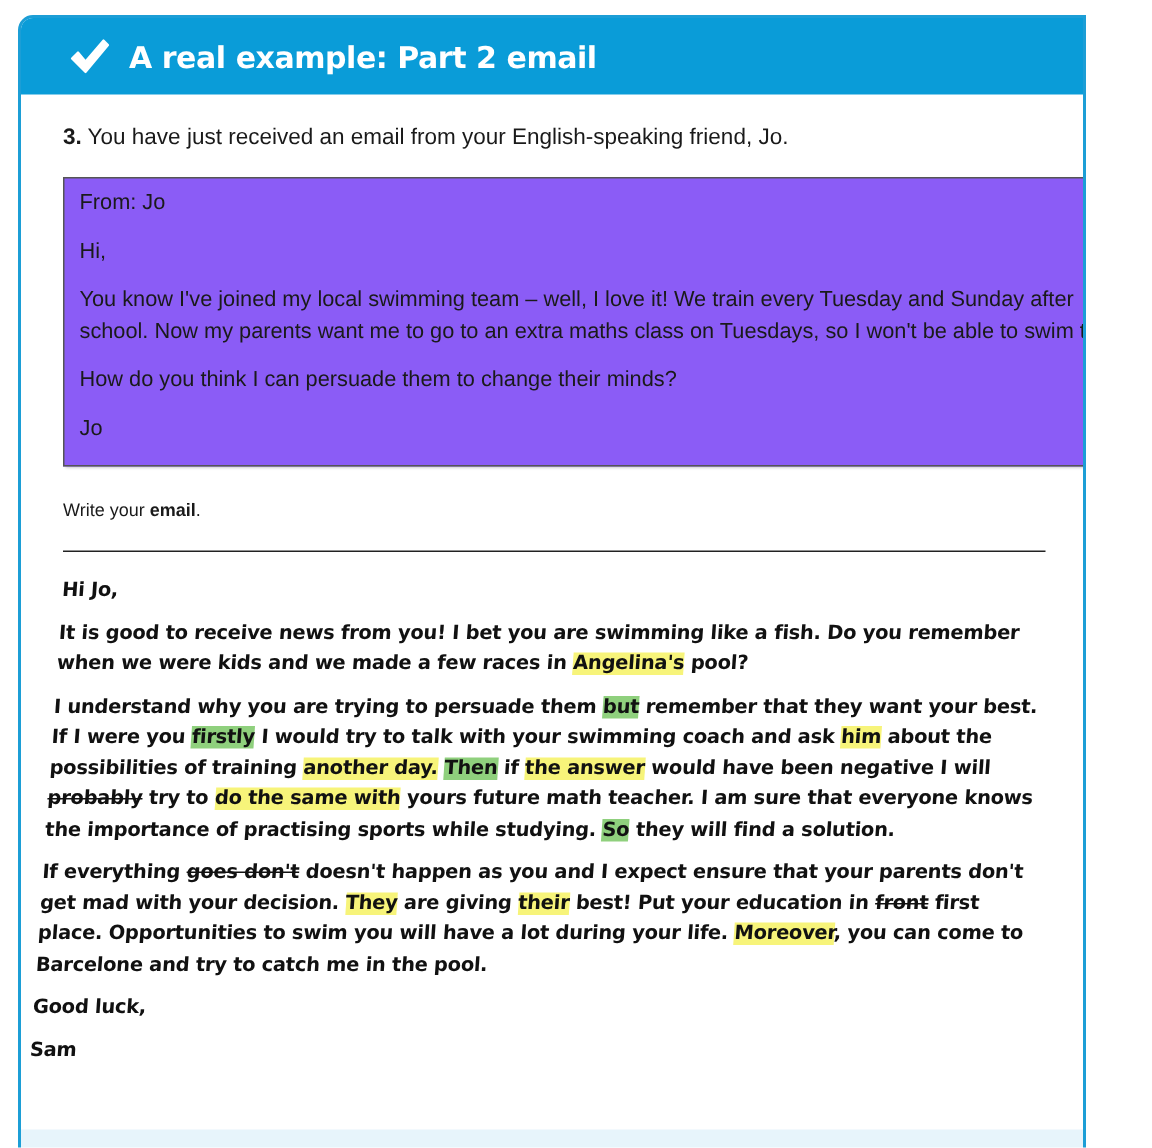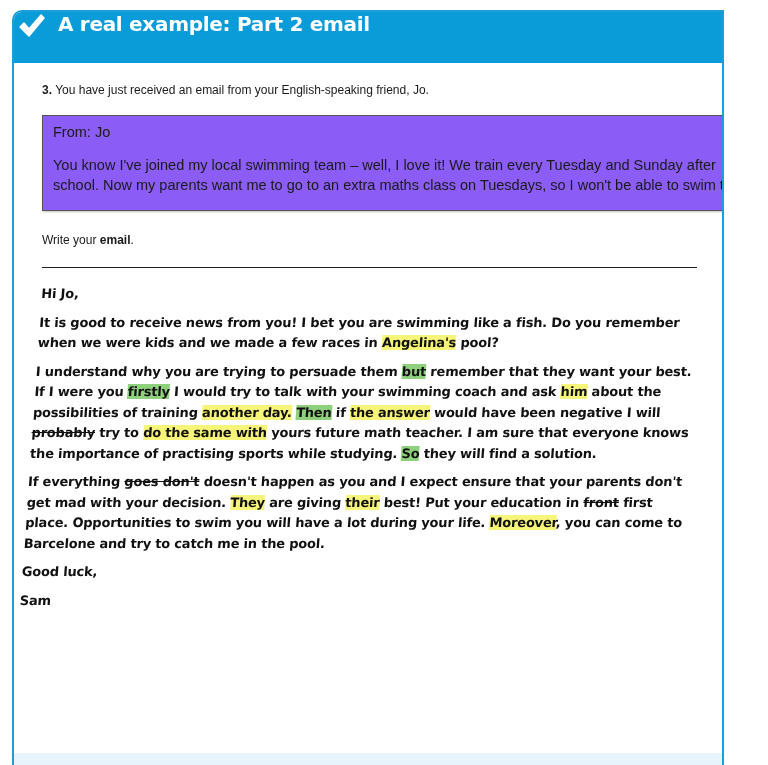--- a/index.html
+++ b/index.html
@@ -24,21 +24,22 @@
       border: 2px solid #1c9ed6;
       border-radius: 10px 0 0 0;
       box-sizing: border-box;
       background: #ffffff;
       overflow: hidden;
     }
     .panel-header {
       height: 51px;
       background: #0a9cd8;
       display: flex;
-      padding-left: 4px;
+      align-items: center;
+      padding-left: 32px;
       color: #ffffff;
     }
     .check-icon {
       width: 28px;
       height: 28px;
       margin-right: 12px;
       display: inline-flex;
       align-items: center;
       justify-content: center;
     }
@@ -46,21 +47,21 @@
       font-family: "DejaVu Sans", sans-serif;
       font-weight: bold;
       font-size: 20px;
       letter-spacing: -0.3px;
     }
     .panel-body {
       padding: 0 28px 0 28px;
       position: relative;
     }
     .question {
-      font-size: 12px;
+      font-size: 15px;
       margin-top: 20px;
       margin-bottom: 18px;
     }
     .question b { font-weight: bold; }
     .email-box {
       background: #8b5cf6;
       border: 1.5px solid #555;
       box-shadow: 1px 1px 2px rgba(0,0,0,0.25);
       padding: 6px 10px 6px 10px;
       font-size: 14.5px;
@@ -121,21 +122,24 @@
     <span class="panel-title">A real example: Part 2 email</span>
   </div>
 
   <div class="panel-body">
     <div class="question">
       <b>3.</b><span> You have just received an email from your English-speaking friend, Jo.</span>
     </div>
 
     <div class="email-box">
       <p>From: Jo</p>
+      <p>Hi,</p>
       <p>You know I've joined my local swimming team – well, I love it! We train every Tuesday and Sunday after school. Now my parents want me to go to an extra maths class on Tuesdays, so I won't be able to swim then.</p>
+      <p>How do you think I can persuade them to change their minds?</p>
+      <p>Jo</p>
     </div>
 
     <div class="instruction">
       <span>Write your </span><b>email</b><span>.</span>
     </div>
 
     <div class="answer-rule"></div>
 
     <div class="answer">
       <p>Hi Jo,</p>

